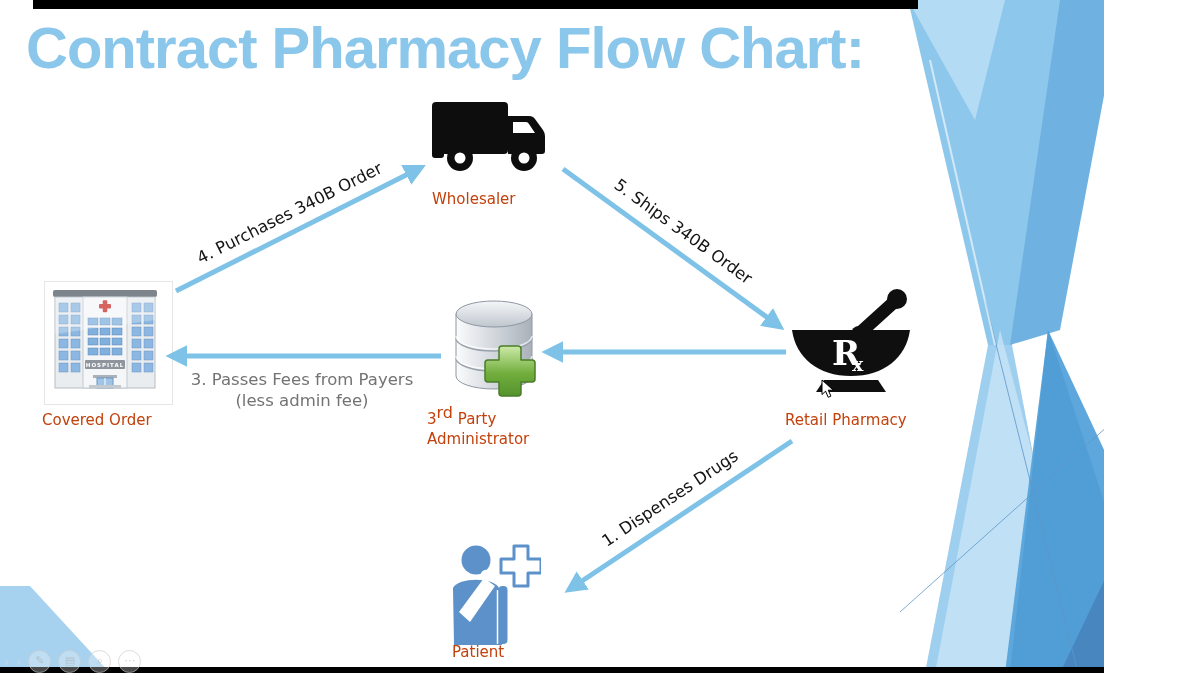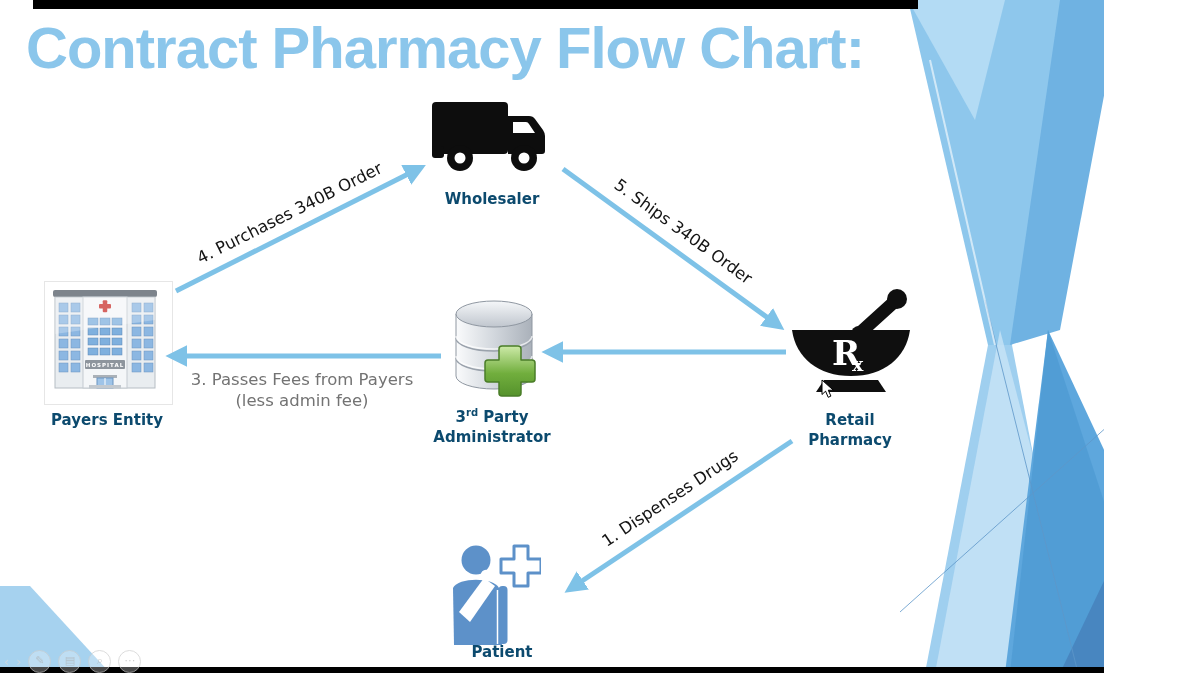--- a/index.html
+++ b/index.html
@@ -5,24 +5,24 @@
   html,body{margin:0;padding:0;background:#fff;}
   .stage{position:relative;width:1104px;height:673px;background:#ffffff;overflow:hidden;
          font-family:"DejaVu Sans",sans-serif;}
   svg{display:block;}
   .bg{position:absolute;left:0;top:0;z-index:0;}
   .overlay{position:absolute;left:0;top:0;z-index:2;}
   .icon{position:absolute;z-index:2;}
   .title{position:absolute;left:26px;top:14px;z-index:2;white-space:nowrap;
          font-family:"Liberation Sans",sans-serif;font-weight:bold;font-size:58px;
          letter-spacing:-1px;color:#8bc6eb;}
-  .lbl{position:absolute;z-index:3;color:#0c4a6e;font-size:15px;text-align:center;line-height:20px;font-weight:bold;}
+  .lbl{position:absolute;z-index:3;color:#c2410c;font-size:15px;line-height:20px;}
   .arrlbl{position:absolute;z-index:3;color:#737373;font-size:16.5px;text-align:center;line-height:21px;}
   .arrowText{font-family:"DejaVu Sans",sans-serif;font-size:16.5px;fill:#141414;}
-  sup{font-size:10px;}
+  sup{font-size:16px;}
   .frame{position:absolute;border:1px solid #e6e6e6;background:#fff;z-index:1;}
   .bar{position:absolute;background:#000;z-index:6;}
   .controls{position:absolute;left:4px;top:650px;display:flex;align-items:center;gap:7px;z-index:7;opacity:.7;}
   .ctl-circle{width:21px;height:21px;border:1.4px solid #cdcdcd;border-radius:50%;
               color:#b9b9b9;font-size:11px;line-height:19px;text-align:center;background:rgba(255,255,255,.4);}
   .chev{color:#d8d8d8;font-size:13px;line-height:21px;}
   .cursor{position:absolute;z-index:5;}
 </style>
 </head>
 <body>
@@ -136,21 +136,21 @@
         <rect x="67" y="66" width="10" height="7"></rect>
     </g>
     <rect x="40" y="78" width="40" height="9" rx="1" fill="#8e959d"></rect>
     <text x="60" y="85" text-anchor="middle" font-size="5.5" font-weight="bold" letter-spacing="1" fill="#ffffff">HOSPITAL</text>
     <rect x="48" y="93" width="24" height="3" fill="#aab1b8"></rect>
     <rect x="52" y="96" width="16" height="10" fill="#9fc4e8" stroke="#6b94bf"></rect>
     <line x1="60" y1="96" x2="60" y2="106" stroke="#ffffff" stroke-width="1"></line>
     <rect x="44" y="103" width="32" height="3.5" fill="#c3c9cf"></rect>
     <polygon points="10,15 110,15 110,38 10,52" fill="#ffffff" opacity="0.25"></polygon>
   </svg>
-  <div class="lbl" style="left:42px;top:410px;width:130px;">Payers Entity</div>
+  <div class="lbl" style="left:42px;top:410px;width:130px;">Covered Order</div>
 
   <svg class="icon" style="left:444px;top:296px;" width="100" height="112" viewBox="0 0 100 112">
     <defs>
       <linearGradient id="silver" x1="0" y1="0" x2="1" y2="0">
         <stop offset="0" stop-color="#fafbfc"></stop>
           <stop offset="0.5" stop-color="#d2d7dd"></stop>
           <stop offset="1" stop-color="#aab1ba"></stop>
       </linearGradient>
       <linearGradient id="silverTop" x1="0" y1="0" x2="0" y2="1">
         <stop offset="0" stop-color="#f5f7f9"></stop>

